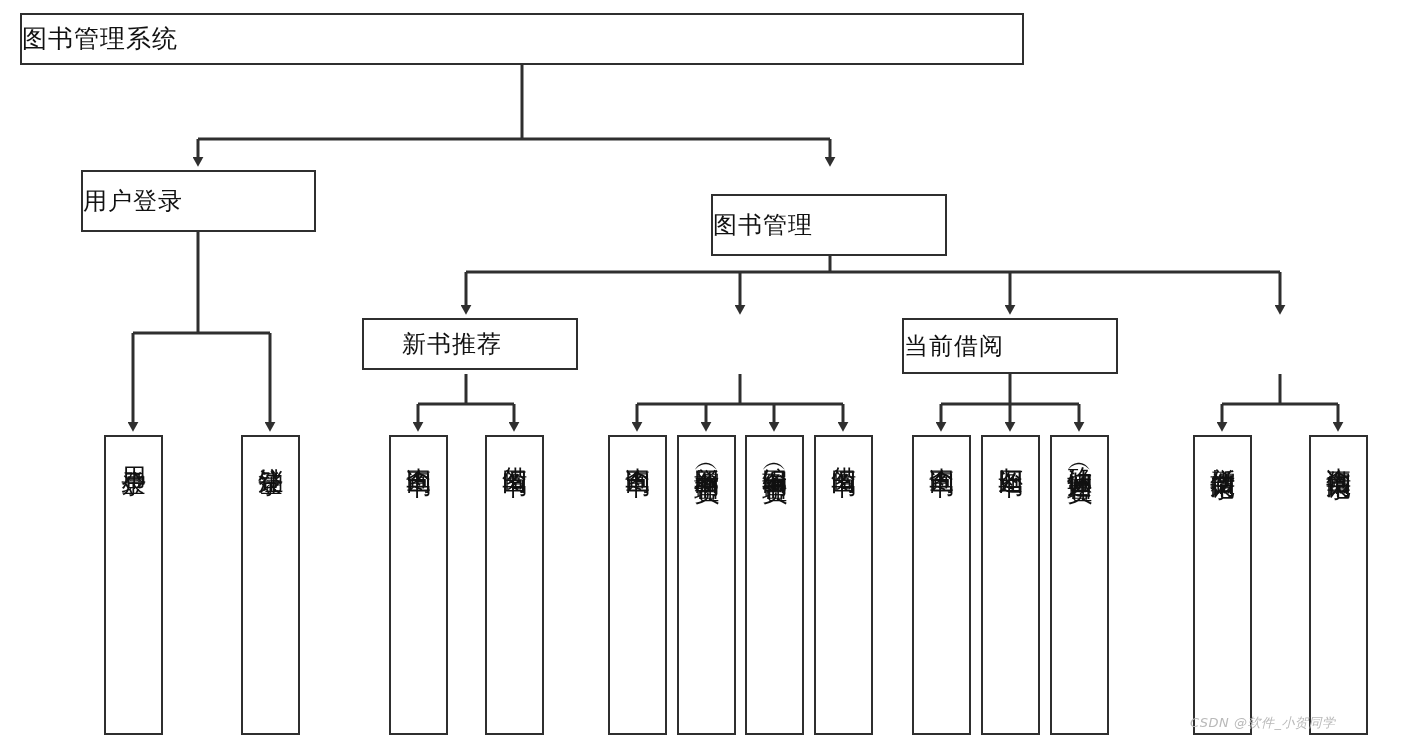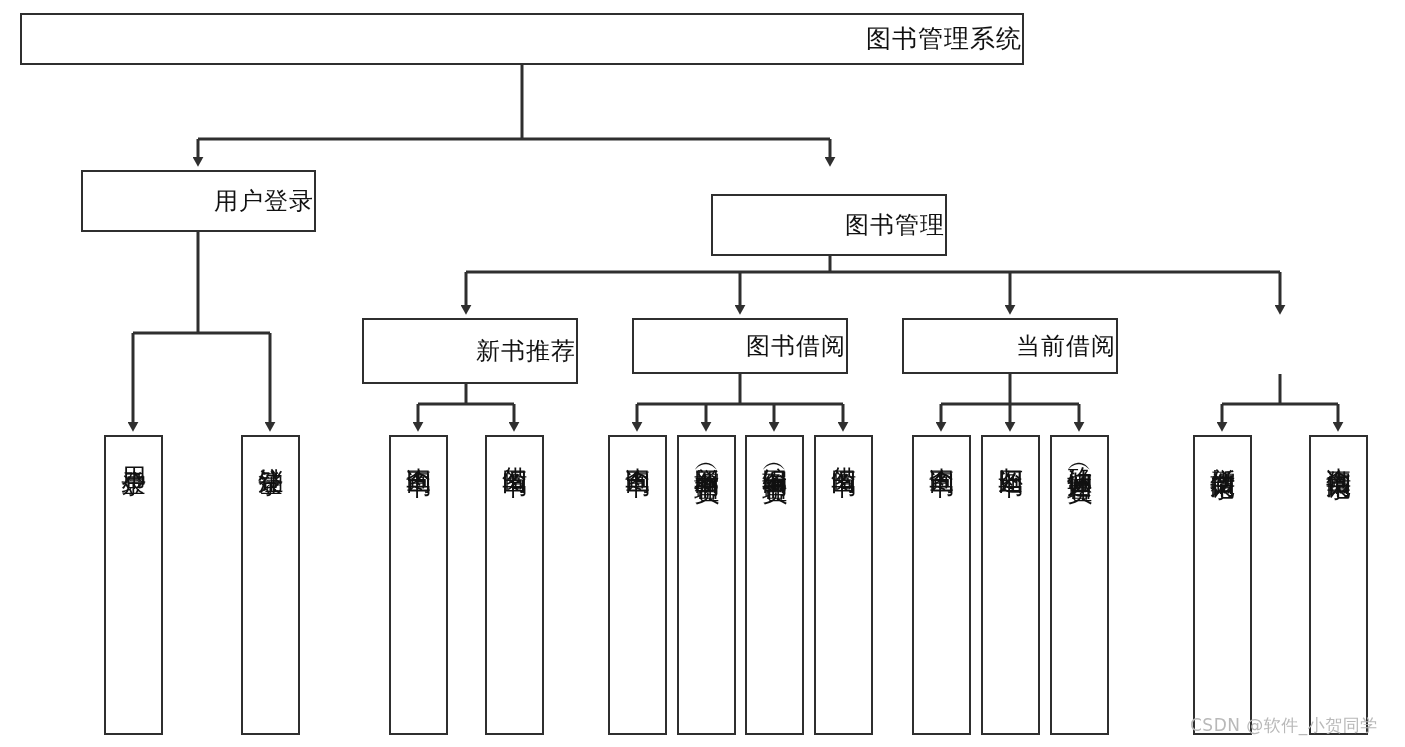--- a/index.html
+++ b/index.html
@@ -24,21 +24,21 @@
     height: 747px;
     pointer-events: none;
   }
   .node {
     position: absolute;
     box-sizing: border-box;
     background: #ffffff;
     border: 2.5px solid #2f2f2f;
     display: flex;
     align-items: center;
-    justify-content: flex-end;
+    justify-content: flex-start;
     color: #111111;
     z-index: 2;
   }
   .node-h {
     font-size: 24px;
     letter-spacing: 1px;
     line-height: 1.2;
     white-space: nowrap;
   }
   .node-root .label {
@@ -57,24 +57,25 @@
     letter-spacing: 2px;
     white-space: nowrap;
     text-align: left;
   }
   .label {
     display: block;
   }
   .watermark {
     position: absolute;
     color: #b9b9b9;
-    font-size: 17px;
+    font-size: 13px;
     letter-spacing: 0.5px;
     white-space: nowrap;
     z-index: 5;
+    font-style: italic;
   }
 </style>
 </head>
 <body>
 
 <div id="canvas">
 
   <svg id="edges" viewBox="0 0 1405 747" xmlns="http://www.w3.org/2000/svg">
     <defs>
       <marker id="arw" markerWidth="10" markerHeight="11" refX="1.2" refY="5.5" orient="auto" markerUnits="userSpaceOnUse">
@@ -129,25 +130,22 @@
     <span class="label">图书管理系统</span>
   </div>
 
   <div class="node node-h" style="left:81px; top:170px; width:235px; height:62px;">
     <span class="label">用户登录</span>
   </div>
   <div class="node node-h" style="left:711px; top:170px; width:236px; height:62px;margin-top:24px;">
     <span class="label">图书管理</span>
   </div>
 
-  <div class="node node-h" style="left:362px; top:318px; width:216px; height:66px;">
+  <div class="node node-h" style="left:362px; top:318px; width:216px; height:52px;padding-left:38px;">
     <span class="label">新书推荐</span>
-  </div>
-  <div class="node node-h" style="left:632px; top:318px; width:216px; height:56px;">
-    <span class="label">图书借阅</span>
   </div>
   <div class="node node-h" style="left:902px; top:318px; width:216px; height:56px;">
     <span class="label">当前借阅</span>
   </div>
 
   <div class="node node-v" style="left:104px; top:435px; width:59px; height:300px;">
     <span class="label">用户登录</span>
   </div>
   <div class="node node-v" style="left:241px; top:435px; width:59px; height:300px;">
     <span class="label">注销登录</span>

